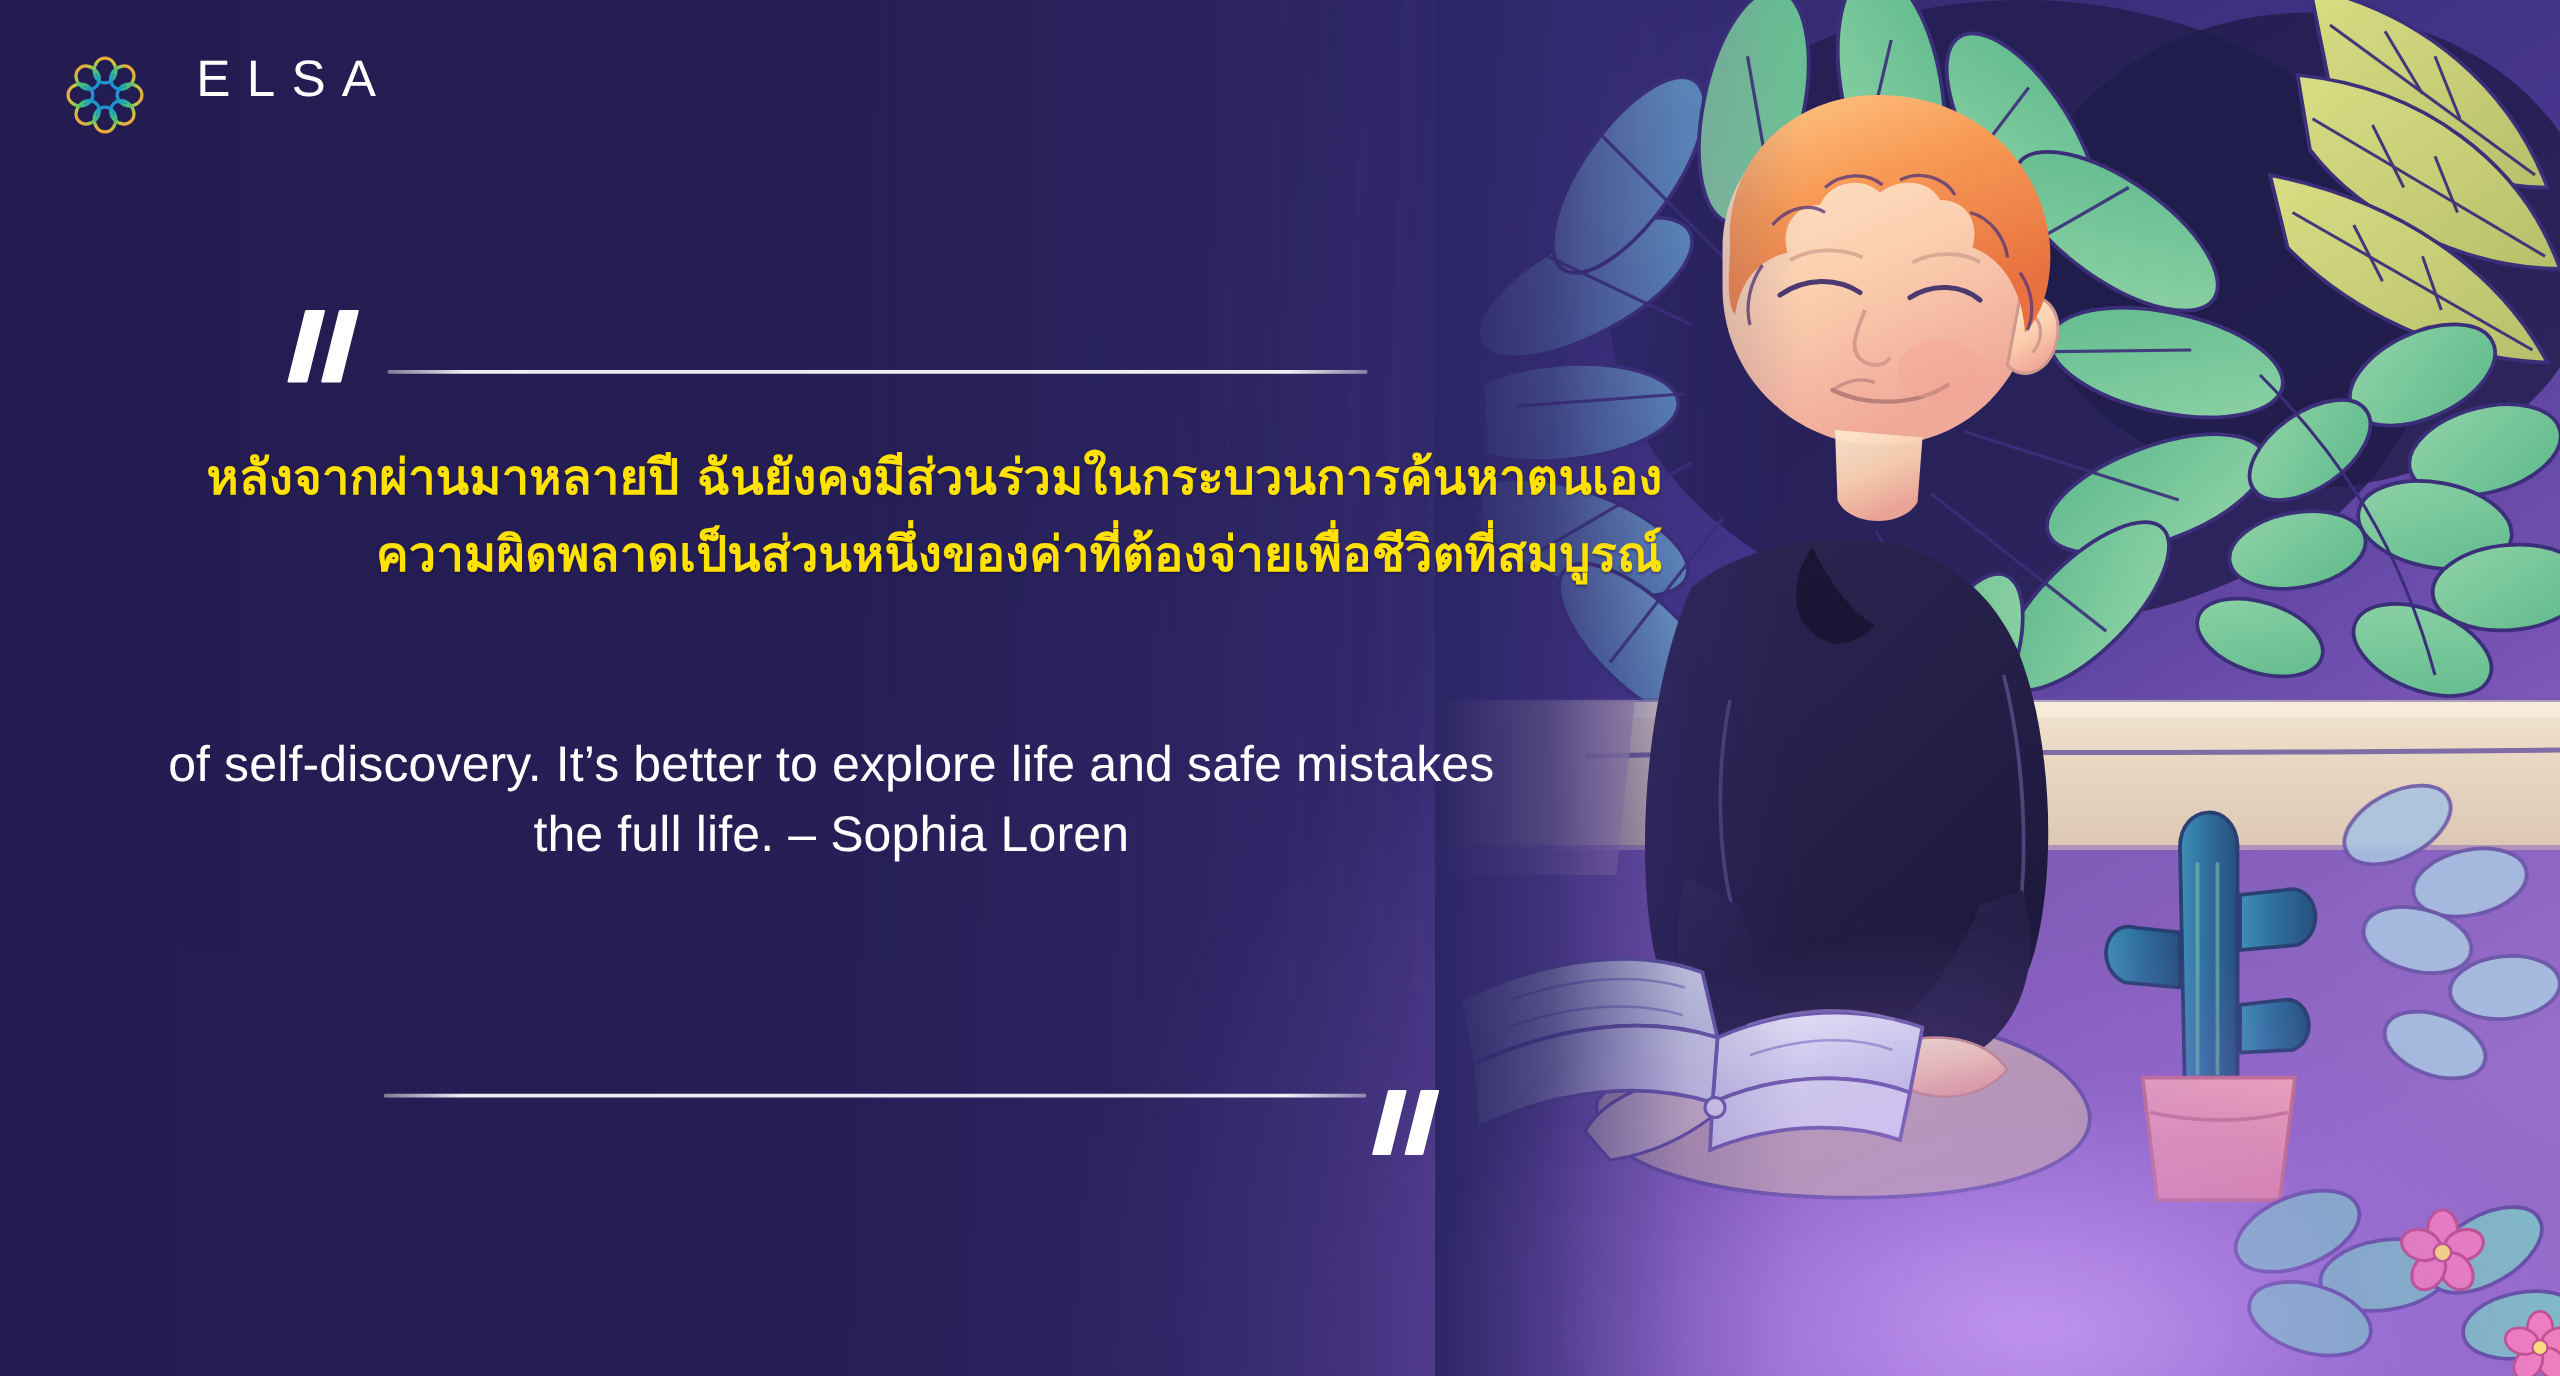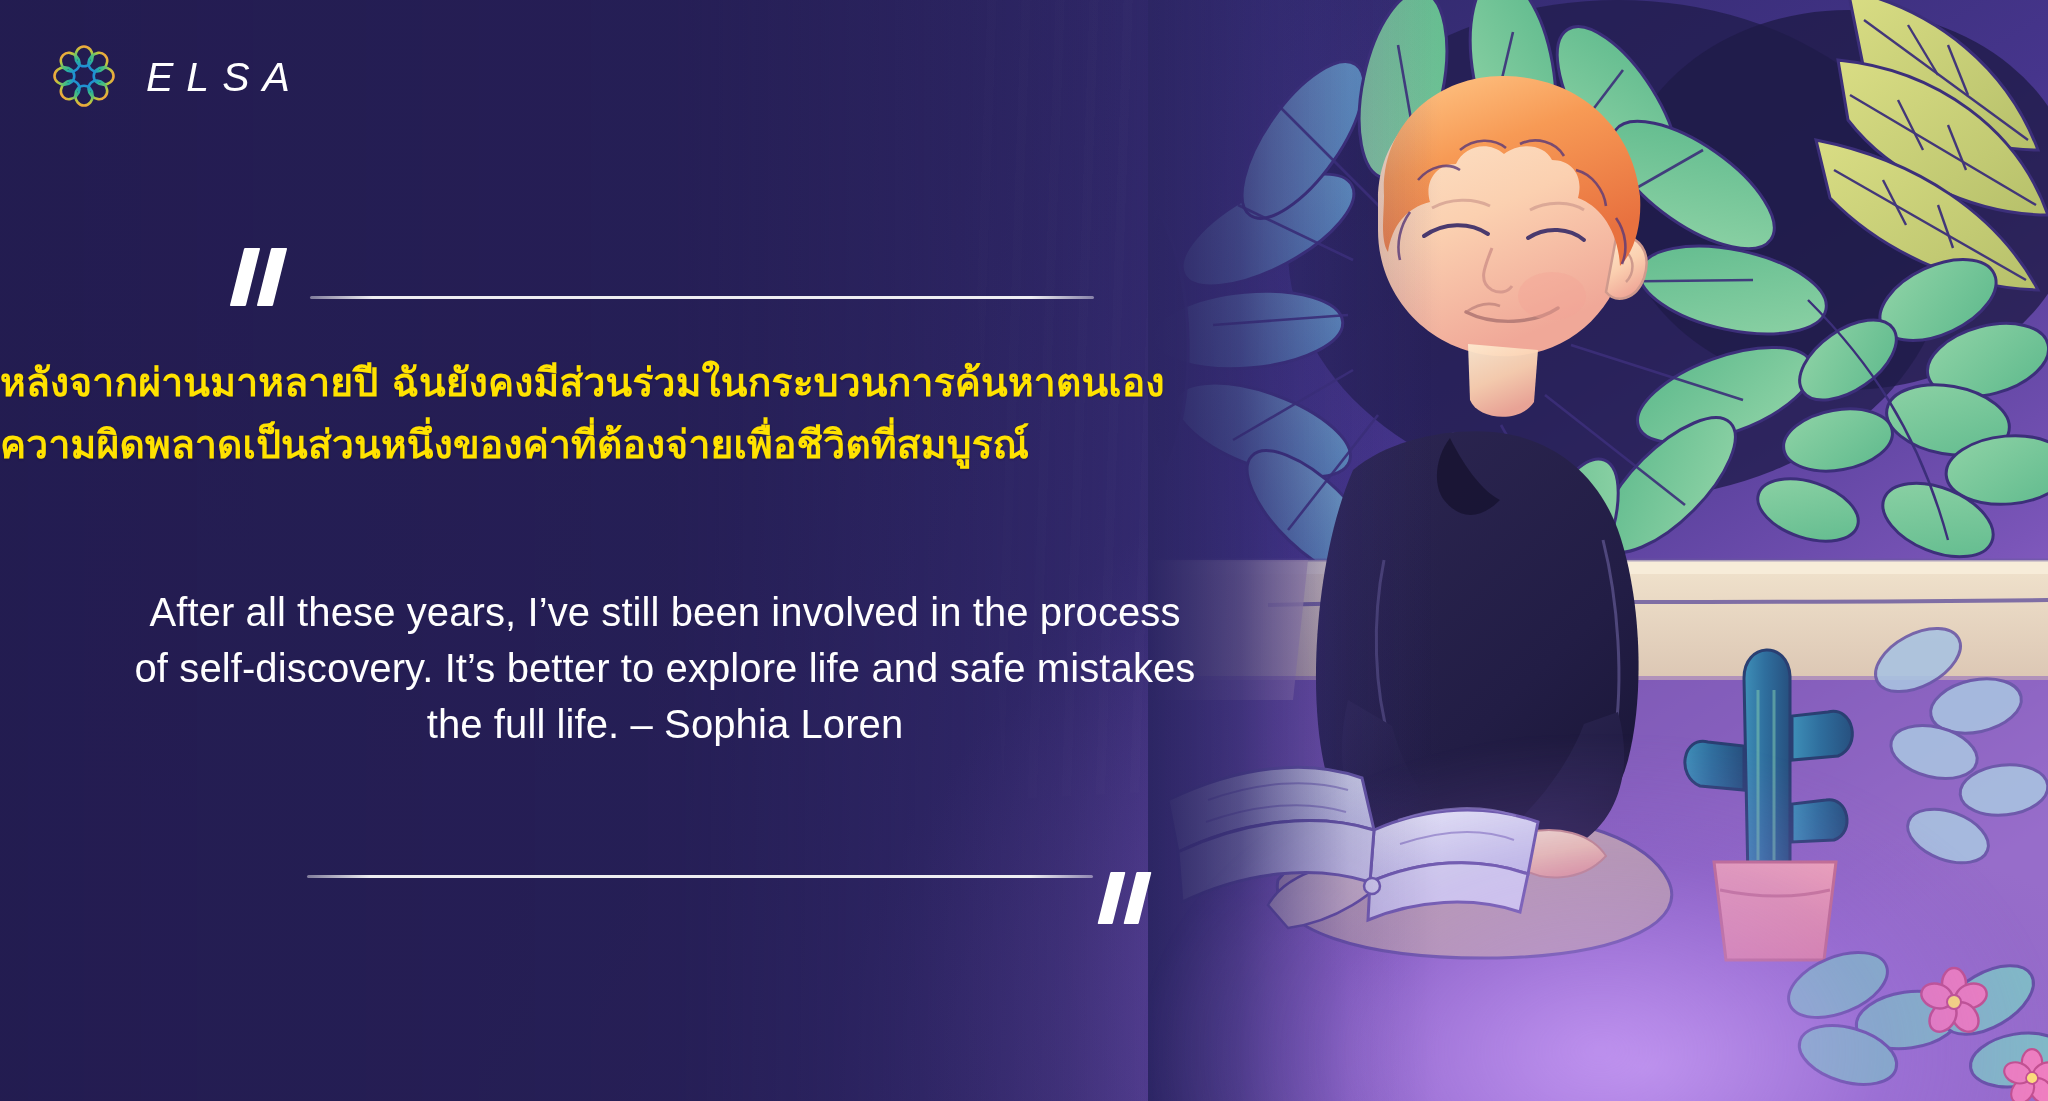--- a/index.html
+++ b/index.html
@@ -39,21 +39,21 @@
   }
   .bg-glow-bottom{
     position:absolute; left:1150px; bottom:-260px; width:900px; height:620px;
     background:radial-gradient(ellipse at center, rgba(196,150,245,.6) 0%, rgba(150,105,215,.25) 45%, rgba(120,85,190,0) 72%);
     filter:blur(6px);
   }
 
   
   .logo{
     position:absolute; left:48px; top:40px;
-    display:flex; align-items:center; gap:26px;font-style:italic;
+    display:flex; gap:37px;
   }
   .logo-mark{ width:72px; height:72px; display:block; }
   .logo-word{
     color:#ffffff;
     font-size:41px;
     letter-spacing:13px;
     font-weight:400;
     font-family:"Liberation Sans", sans-serif;
     line-height:1;
     padding-top:3px;
@@ -85,21 +85,21 @@
     height:3px;
     background:linear-gradient(90deg, rgba(255,255,255,.42) 0%, rgba(255,255,255,.92) 8%, rgba(255,255,255,.92) 92%, rgba(255,255,255,.42) 100%);
     border-radius:2px;
   }
   #rule-top{ left:310px; top:296px; width:784px; }
   #rule-bottom{ left:307px; top:875px; width:786px; }
 
   .thai{
     position:absolute;
     left:0; top:352px; width:1330px;
-    text-align:left;
+    text-align:right;
     color:#ffe200;
     font-family:"DejaVu Sans", sans-serif;
     font-weight:700;
     font-size:39px;
     line-height:62px;
     letter-spacing:.2px;
     text-shadow:0 1px 2px rgba(20,12,55,.45);
   }
   .thai div{ white-space:nowrap; }
 
@@ -470,21 +470,20 @@
       <span class="bar"></span><span class="bar"></span>
     </span>
     <div class="rule" id="rule-top"></div>
 
     <div class="thai">
       <div>หลังจากผ่านมาหลายปี ฉันยังคงมีส่วนร่วมในกระบวนการค้นหาตนเอง</div>
       <div>ความผิดพลาดเป็นส่วนหนึ่งของค่าที่ต้องจ่ายเพื่อชีวิตที่สมบูรณ์</div>
     </div>
 
     <div class="english">
-      <div>After all these years, I’ve still been involved in the process</div>
       <div>of self-discovery. It’s better to explore life and safe mistakes</div>
       <div>the full life. – Sophia Loren</div>
     </div>
 
     <div class="rule" id="rule-bottom"></div>
     <span class="qmark" id="qmark-bottom">
       <span class="bar"></span><span class="bar"></span>
     </span>
   </div>
 

